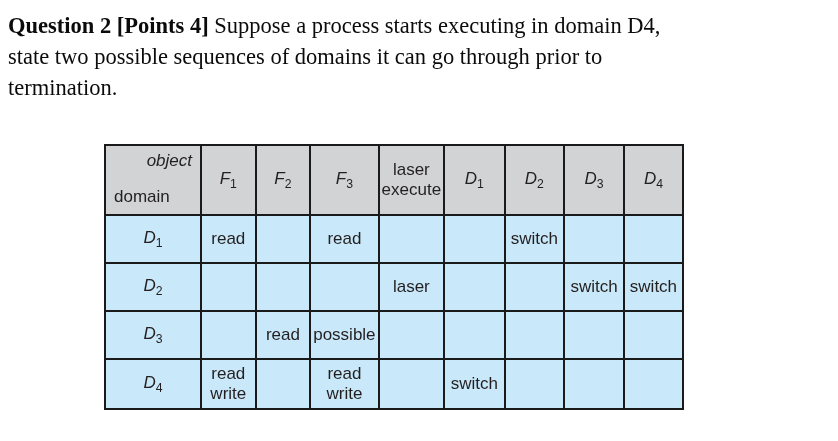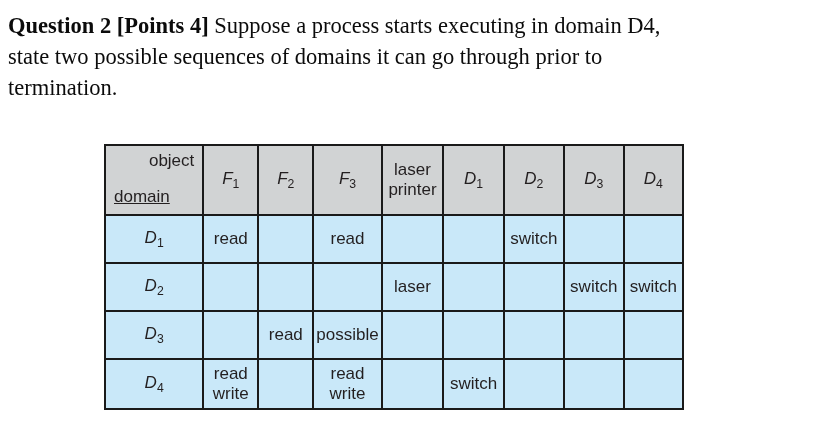--- a/index.html
+++ b/index.html
@@ -41,22 +41,22 @@
     font-weight:normal;
     line-height:1.15;
     padding:2px;
   }
   table.matrix th{background:var(--header-bg);}
   table.matrix td{background:var(--row-bg);}
   .hdr-row{height:70px;}
   .data-row{height:48px;}
   .data-row-last{height:50px;}
   .corner{position:relative;}
-  .corner .obj{position:absolute;top:5px;right:8px;}
-  .corner .dom{position:absolute;bottom:7px;left:8px;text-decoration:underline;}
+  .corner .obj{position:absolute;top:5px;right:8px;font-style:italic;}
+  .corner .dom{position:absolute;bottom:7px;left:8px;}
   .var{font-style:italic;}
   sub{font-style:normal;font-size:0.72em;}
 </style>
 </head>
 <body>
 
 <div class="page">
 
   <p class="question"><span class="lead">Question 2 [Points 4]</span><span> Suppose a process starts executing in domain D4, state two possible sequences of domains it can go through prior to termination.</span></p>
 
@@ -74,21 +74,21 @@
     </colgroup>
     <tbody>
         <tr class="hdr-row">
       <th class="corner">
         <span class="obj">object</span>
         <span class="dom">domain</span>
       </th>
       <th><span class="var">F</span><sub>1</sub></th>
       <th><span class="var">F</span><sub>2</sub></th>
       <th><span class="var">F</span><sub>3</sub></th>
-      <th><span>laser printer</span></th>
+      <th><span>laser execute</span></th>
       <th><span class="var">D</span><sub>1</sub></th>
       <th><span class="var">D</span><sub>2</sub></th>
       <th><span class="var">D</span><sub>3</sub></th>
       <th><span class="var">D</span><sub>4</sub></th>
     </tr>
 
     <tr class="data-row">
       <td><span class="var">D</span><sub>1</sub></td>
       <td>read</td>
       <td></td>

